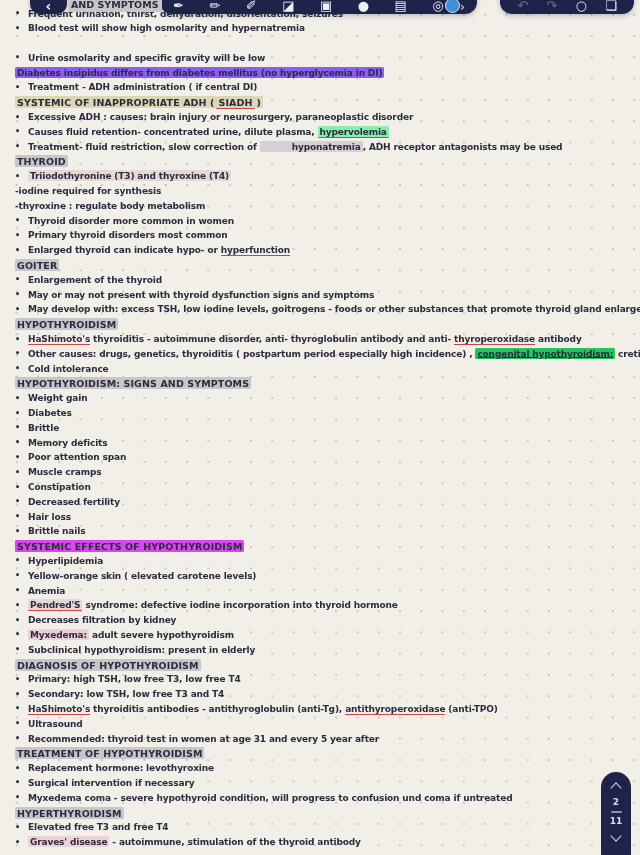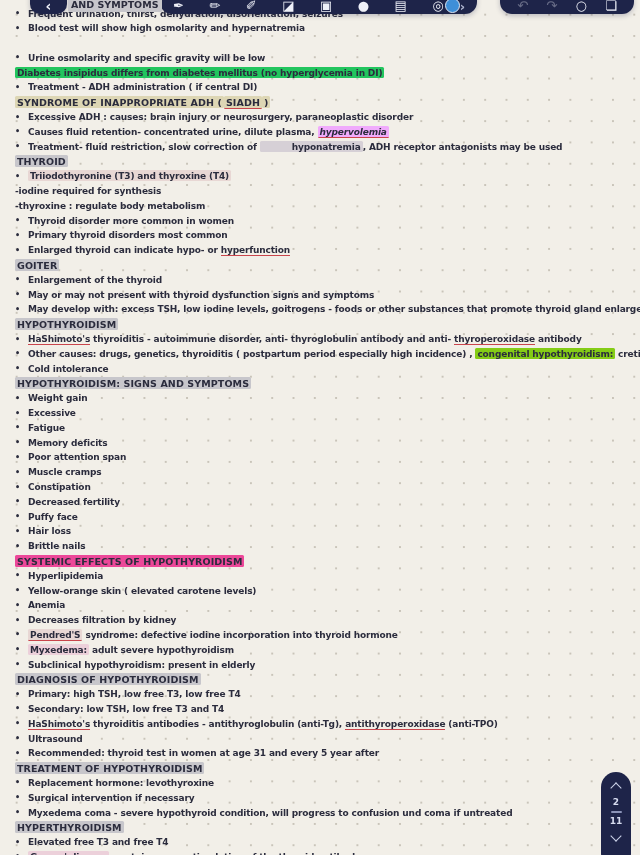--- a/index.html
+++ b/index.html
@@ -54,59 +54,58 @@
   .pn-div{width:11px;height:1.5px;background:#8b93b8;border-radius:1px;}
 </style>
 </head>
 <body>
 
 <div class="content" id="content">
     <div class="line bullet"><span class="blt">•</span><span class="seg">Frequent urination, thirst, dehydration, disorientation, seizures</span></div>
     <div class="line bullet"><span class="blt">•</span><span class="seg">Blood test will show high osmolarity and hypernatremia</span></div>
     <div class="line gap"></div>
     <div class="line bullet"><span class="blt">•</span><span class="seg">Urine osmolarity and specific gravity will be low</span></div>
-    <div class="line plain"><span class="seg hl" style="background-color: #22c55e;">Diabetes insipidus differs from diabetes mellitus (no hyperglycemia in DI)</span></div>
+    <div class="line plain"><span class="seg hl" style="background-color: #8b5cf6;">Diabetes insipidus differs from diabetes mellitus (no hyperglycemia in DI)</span></div>
     <div class="line bullet"><span class="blt">•</span><span class="seg">Treatment - ADH administration ( if central DI)</span></div>
-    <div class="line heading"><span class="seg hl" style="background-color: rgb(221, 214, 180);">SYNDROME OF INAPPROPRIATE ADH (</span><span class="seg hl u" style="background-color: rgb(221, 214, 180);">SIADH</span><span class="seg hl" style="background-color: rgb(221, 214, 180);">)</span></div>
+    <div class="line heading"><span class="seg hl" style="background-color: rgb(221, 214, 180);">SYSTEMIC OF INAPPROPRIATE ADH (</span><span class="seg hl u" style="background-color: rgb(221, 214, 180);">SIADH</span><span class="seg hl" style="background-color: rgb(221, 214, 180);">)</span></div>
     <div class="line bullet"><span class="blt">•</span><span class="seg">Excessive ADH : causes: brain injury or neurosurgery, paraneoplastic disorder</span></div>
-    <div class="line bullet"><span class="blt">•</span><span class="seg">Causes fluid retention- concentrated urine, dilute plasma, </span><span class="seg hl u" style="background-color: #f0abfc; font-style: italic;">hypervolemia</span></div>
+    <div class="line bullet"><span class="blt">•</span><span class="seg">Causes fluid retention- concentrated urine, dilute plasma, </span><span class="seg hl u" style="background-color: #86efac;">hypervolemia</span></div>
     <div class="line bullet"><span class="blt">•</span><span class="seg">Treatment- fluid restriction, slow correction of </span><span class="seg hl" style="background-color: rgb(214, 208, 214); padding-left: 32px;">hyponatremia</span><span class="seg">, ADH receptor antagonists may be used</span></div>
     <div class="line heading"><span class="seg hl" style="background-color: rgb(199, 198, 203);">THYROID</span></div>
     <div class="line bullet"><span class="blt">•</span><span class="seg hl" style="background-color: rgb(232, 215, 212);">Triiodothyronine (T3) and thyroxine (T4)</span></div>
     <div class="line plain"><span class="seg">-iodine required for synthesis</span></div>
     <div class="line plain"><span class="seg">-thyroxine : regulate body metabolism</span></div>
     <div class="line bullet"><span class="blt">•</span><span class="seg">Thyroid disorder more common in women</span></div>
     <div class="line bullet"><span class="blt">•</span><span class="seg">Primary thyroid disorders most common</span></div>
     <div class="line bullet"><span class="blt">•</span><span class="seg">Enlarged thyroid can indicate hypo- or </span><span class="seg u">hyperfunction</span></div>
     <div class="line heading"><span class="seg hl" style="background-color: rgb(199, 198, 203);">GOITER</span></div>
     <div class="line bullet"><span class="blt">•</span><span class="seg">Enlargement of the thyroid</span></div>
     <div class="line bullet"><span class="blt">•</span><span class="seg">May or may not present with thyroid dysfunction signs and symptoms</span></div>
     <div class="line bullet"><span class="blt">•</span><span class="seg">May develop with: excess TSH, low iodine levels, goitrogens - foods or other substances that promote thyroid gland enlargement</span></div>
     <div class="line heading"><span class="seg hl" style="background-color: rgb(199, 198, 203);">HYPOTHYROIDISM</span></div>
     <div class="line bullet"><span class="blt">•</span><span class="seg u">HaShimoto's</span><span class="seg"> thyroiditis - autoimmune disorder, anti- thyroglobulin antibody and anti- </span><span class="seg u">thyroperoxidase</span><span class="seg"> antibody</span></div>
-    <div class="line bullet"><span class="blt">•</span><span class="seg">Other causes: drugs, genetics, thyroiditis ( postpartum period especially high incidence) , </span><span class="seg hl" style="background-color: #84cc16;">congenital hypothyroidism:</span><span class="seg"> cretinism</span></div>
+    <div class="line bullet"><span class="blt">•</span><span class="seg">Other causes: drugs, genetics, thyroiditis ( postpartum period especially high incidence) , </span><span class="seg hl" style="background-color: #22c55e; text-decoration: underline;">congenital hypothyroidism:</span><span class="seg"> cretinism</span></div>
     <div class="line bullet"><span class="blt">•</span><span class="seg">Cold intolerance</span></div>
     <div class="line heading"><span class="seg hl" style="background-color: rgb(199, 198, 203);">HYPOTHYROIDISM: SIGNS AND SYMPTOMS</span></div>
     <div class="line bullet"><span class="blt">•</span><span class="seg">Weight gain</span></div>
-    <div class="line bullet"><span class="blt">•</span><span class="seg">Excessive</span></div>
-    <div class="line bullet"><span class="blt">•</span><span class="seg">Fatigue</span></div>
+    <div class="line bullet"><span class="blt">•</span><span class="seg">Diabetes</span></div>
+    <div class="line bullet"><span class="blt">•</span><span class="seg">Brittle</span></div>
     <div class="line bullet"><span class="blt">•</span><span class="seg">Memory deficits</span></div>
     <div class="line bullet"><span class="blt">•</span><span class="seg">Poor attention span</span></div>
     <div class="line bullet"><span class="blt">•</span><span class="seg">Muscle cramps</span></div>
     <div class="line bullet"><span class="blt">•</span><span class="seg">Constipation</span></div>
     <div class="line bullet"><span class="blt">•</span><span class="seg">Decreased fertility</span></div>
-    <div class="line bullet"><span class="blt">•</span><span class="seg">Puffy face</span></div>
     <div class="line bullet"><span class="blt">•</span><span class="seg">Hair loss</span></div>
     <div class="line bullet"><span class="blt">•</span><span class="seg">Brittle nails</span></div>
-    <div class="line heading"><span class="seg hl" style="background-color: #ec4899;">SYSTEMIC EFFECTS OF HYPOTHYROIDISM</span></div>
+    <div class="line heading"><span class="seg hl" style="background-color: #d946ef;">SYSTEMIC EFFECTS OF HYPOTHYROIDISM</span></div>
     <div class="line bullet"><span class="blt">•</span><span class="seg">Hyperlipidemia</span></div>
     <div class="line bullet"><span class="blt">•</span><span class="seg">Yellow-orange skin ( elevated carotene levels)</span></div>
     <div class="line bullet"><span class="blt">•</span><span class="seg">Anemia</span></div>
+    <div class="line bullet"><span class="blt">•</span><span class="seg hl u" style="background-color: rgb(232, 215, 212);">Pendred'S</span><span class="seg"> syndrome: defective iodine incorporation into thyroid hormone</span></div>
     <div class="line bullet"><span class="blt">•</span><span class="seg">Decreases filtration by kidney</span></div>
-    <div class="line bullet"><span class="blt">•</span><span class="seg hl u" style="background-color: rgb(232, 215, 212);">Pendred'S</span><span class="seg"> syndrome: defective iodine incorporation into thyroid hormone</span></div>
     <div class="line bullet"><span class="blt">•</span><span class="seg hl" style="background-color: rgb(236, 208, 218);">Myxedema:</span><span class="seg"> adult severe hypothyroidism</span></div>
     <div class="line bullet"><span class="blt">•</span><span class="seg">Subclinical hypothyroidism: present in elderly</span></div>
     <div class="line heading"><span class="seg hl" style="background-color: rgb(199, 198, 203);">DIAGNOSIS OF HYPOTHYROIDISM</span></div>
     <div class="line bullet"><span class="blt">•</span><span class="seg">Primary: high TSH, low free T3, low free T4</span></div>
     <div class="line bullet"><span class="blt">•</span><span class="seg">Secondary: low TSH, low free T3 and T4</span></div>
     <div class="line bullet"><span class="blt">•</span><span class="seg u">HaShimoto's</span><span class="seg"> thyroiditis antibodies - antithyroglobulin (anti-Tg), </span><span class="seg u">antithyroperoxidase</span><span class="seg"> (anti-TPO)</span></div>
     <div class="line bullet"><span class="blt">•</span><span class="seg">Ultrasound</span></div>
     <div class="line bullet"><span class="blt">•</span><span class="seg">Recommended: thyroid test in women at age 31 and every 5 year after</span></div>
     <div class="line heading"><span class="seg hl" style="background-color: rgb(199, 198, 203);">TREATMENT OF HYPOTHYROIDISM</span></div>
     <div class="line bullet"><span class="blt">•</span><span class="seg">Replacement hormone: levothyroxine</span></div>

